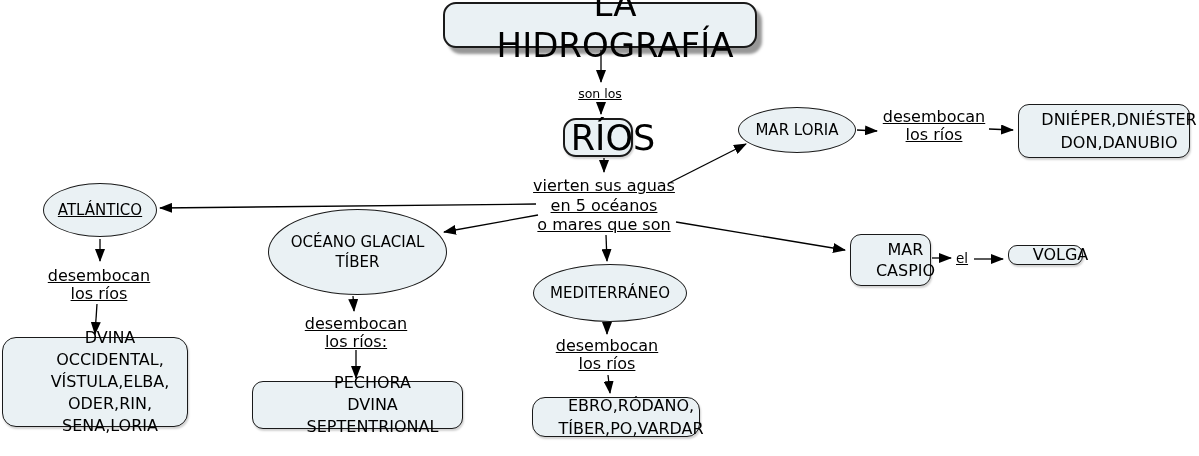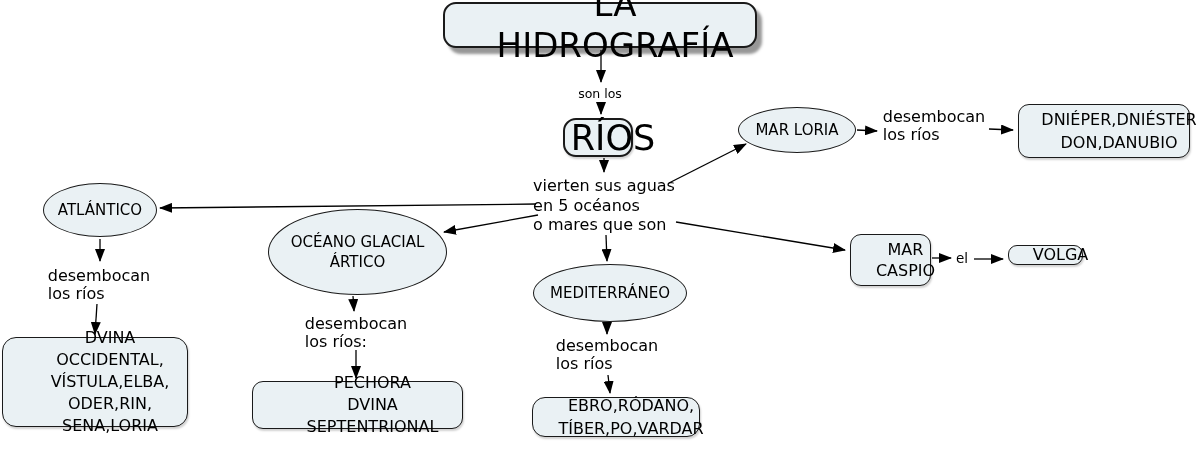--- a/index.html
+++ b/index.html
@@ -20,21 +20,21 @@
     line-height:1.2;
   }
   .rect{border-radius:11px;box-shadow:1px 2px 2px rgba(0,0,0,0.18);padding-left:30px;}
   .ellipse{border-radius:50%;}
   .title-node{
     border-radius:13px;border-width:2.5px;
     box-shadow:5px 6px 3px #979797;
     font-size:34px;letter-spacing:0px;
   }
   .lbl{
-    position:absolute;text-align:left;white-space:pre-line;z-index:2;
+    position:absolute;text-align:center;white-space:pre-line;z-index:2;text-decoration:underline;
   }
   .arrows{position:absolute;left:0;top:0;z-index:3;pointer-events:none;}
   .node{z-index:1;}
 </style>
 </head>
 <body>
 
 <div class="canvas">
 
   <svg class="arrows" width="1199" height="456">
@@ -62,24 +62,24 @@
       <line x1="989" y1="129" x2="1013" y2="130" marker-end="url(#ah)"></line>
       <line x1="932" y1="258" x2="951" y2="258" marker-end="url(#ah)"></line>
       <line x1="974" y1="259" x2="1003" y2="259" marker-end="url(#ah)"></line>
     </g>
   </svg>
 
   <div class="node rect title-node" style="left:443px;top:2px;width:314px;height:46px;">LA HIDROGRAFÍA</div>
 
   <div class="node rect" style="left:563px;top:118px;width:70px;height:39px;font-size:35px;border-radius:13px;border-width:2px;">RÍOS</div>
 
-  <div class="node ellipse" style="left:43px;top:183px;width:114px;height:54px;font-size:15px;">ATLÁNTICO</div>
+  <div class="node ellipse" style="left:43px;top:183px;width:114px;height:54px;font-size:15px;text-decoration:underline;">ATLÁNTICO</div>
 
   <div class="node ellipse" style="left:268px;top:209px;width:179px;height:86px;font-size:15px;line-height:20px;">OCÉANO GLACIAL
-ÁRTICO</div>
+TÍBER</div>
 
   <div class="node ellipse" style="left:533px;top:264px;width:154px;height:58px;font-size:15px;">MEDITERRÁNEO</div>
 
   <div class="node ellipse" style="left:738px;top:107px;width:118px;height:46px;font-size:15px;">MAR LORIA</div>
 
   <div class="node rect" style="left:850px;top:234px;width:81px;height:52px;font-size:16px;line-height:21px;">MAR
 CASPIO</div>
 
   <div class="node rect" style="left:1008px;top:245px;width:75px;height:20px;font-size:16px;border-radius:9px;">VOLGA</div>
 

